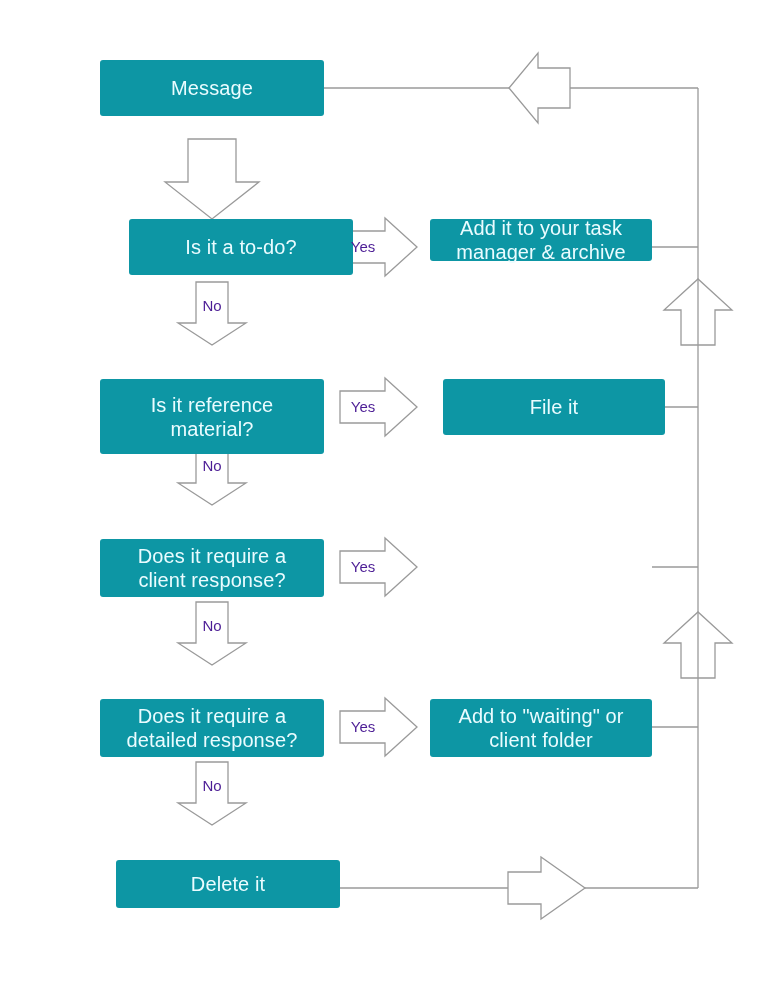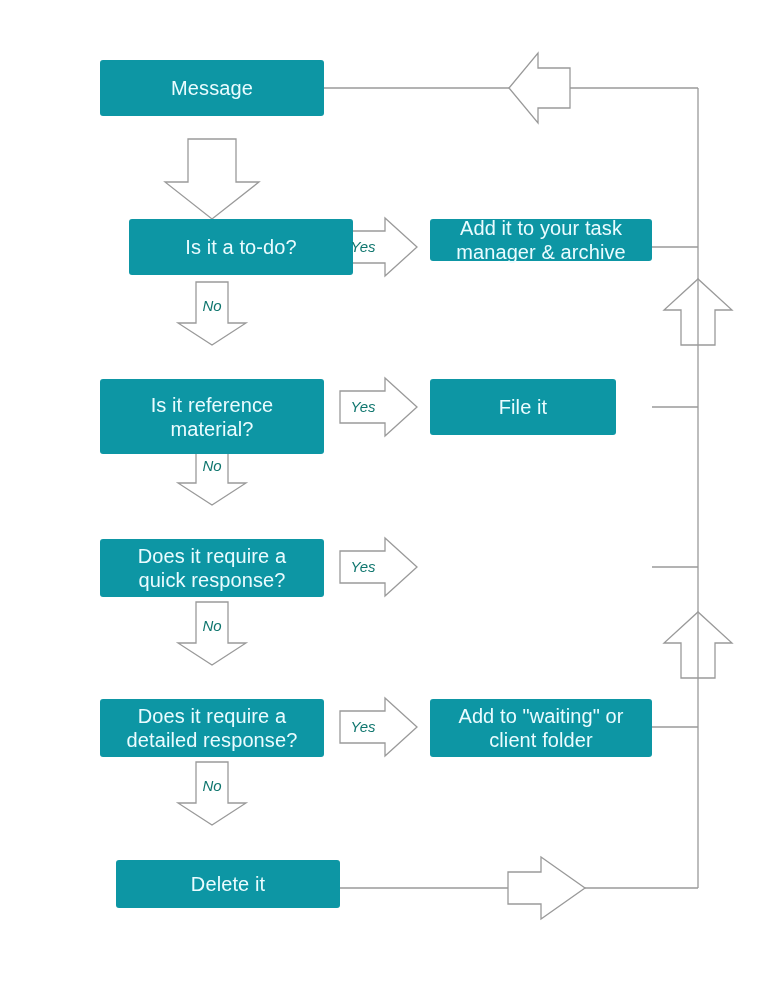--- a/index.html
+++ b/index.html
@@ -41,23 +41,22 @@
     letter-spacing: 0.1px;
     padding: 2px 10px;
   }
   .node-box .node-line {
     display: block;
     white-space: nowrap;
   }
   .edge-label {
     position: absolute;
     font-family: "Liberation Sans", sans-serif;
-    font-style: italic;
     font-size: 15px;
-    color: #0f766e;
+    color: #4c1d95;
     white-space: nowrap;
     text-align: center;
   }
 </style>
 </head>
 <body>
 
 <div id="flowchart-canvas">
 
   <svg id="wire-layer" viewBox="0 0 768 994" xmlns="http://www.w3.org/2000/svg">
@@ -116,27 +115,27 @@
   <div class="node-box" style="left:430px; top:219px; width:222px; height:42px; flex-direction:column;">
     <span class="node-line">Add it to your task</span>
     <span class="node-line">manager &amp; archive</span>
   </div>
 
   <div class="node-box" style="left:100px; top:379px; width:224px; height:75px; flex-direction:column;">
     <span class="node-line">Is it reference</span>
     <span class="node-line">material?</span>
   </div>
 
-  <div class="node-box" style="left:430px; top:379px; width:186px; height:56px;align-items:center;">
+  <div class="node-box" style="left:443px; top:379px; width:222px; height:56px;align-items:center;">
     <span class="node-line">File it</span>
   </div>
 
   <div class="node-box" style="left:100px; top:539px; width:224px; height:58px; flex-direction:column;">
     <span class="node-line">Does it require a</span>
-    <span class="node-line">quick response?</span>
+    <span class="node-line">client response?</span>
   </div>
 
 
   <div class="node-box" style="left:100px; top:699px; width:224px; height:58px; flex-direction:column;">
     <span class="node-line">Does it require a</span>
     <span class="node-line">detailed response?</span>
   </div>
 
   <div class="node-box" style="left:430px; top:699px; width:222px; height:58px; flex-direction:column;">
     <span class="node-line">Add to "waiting" or</span>

